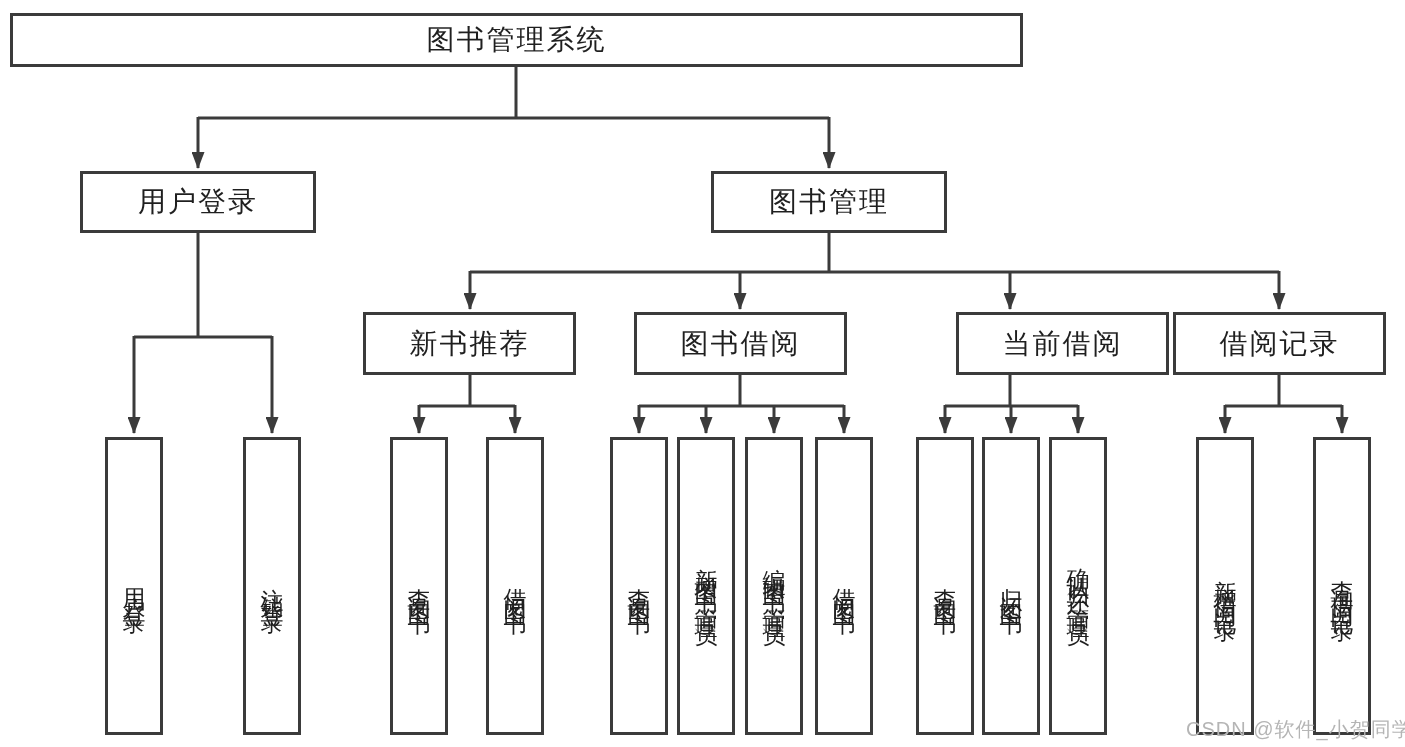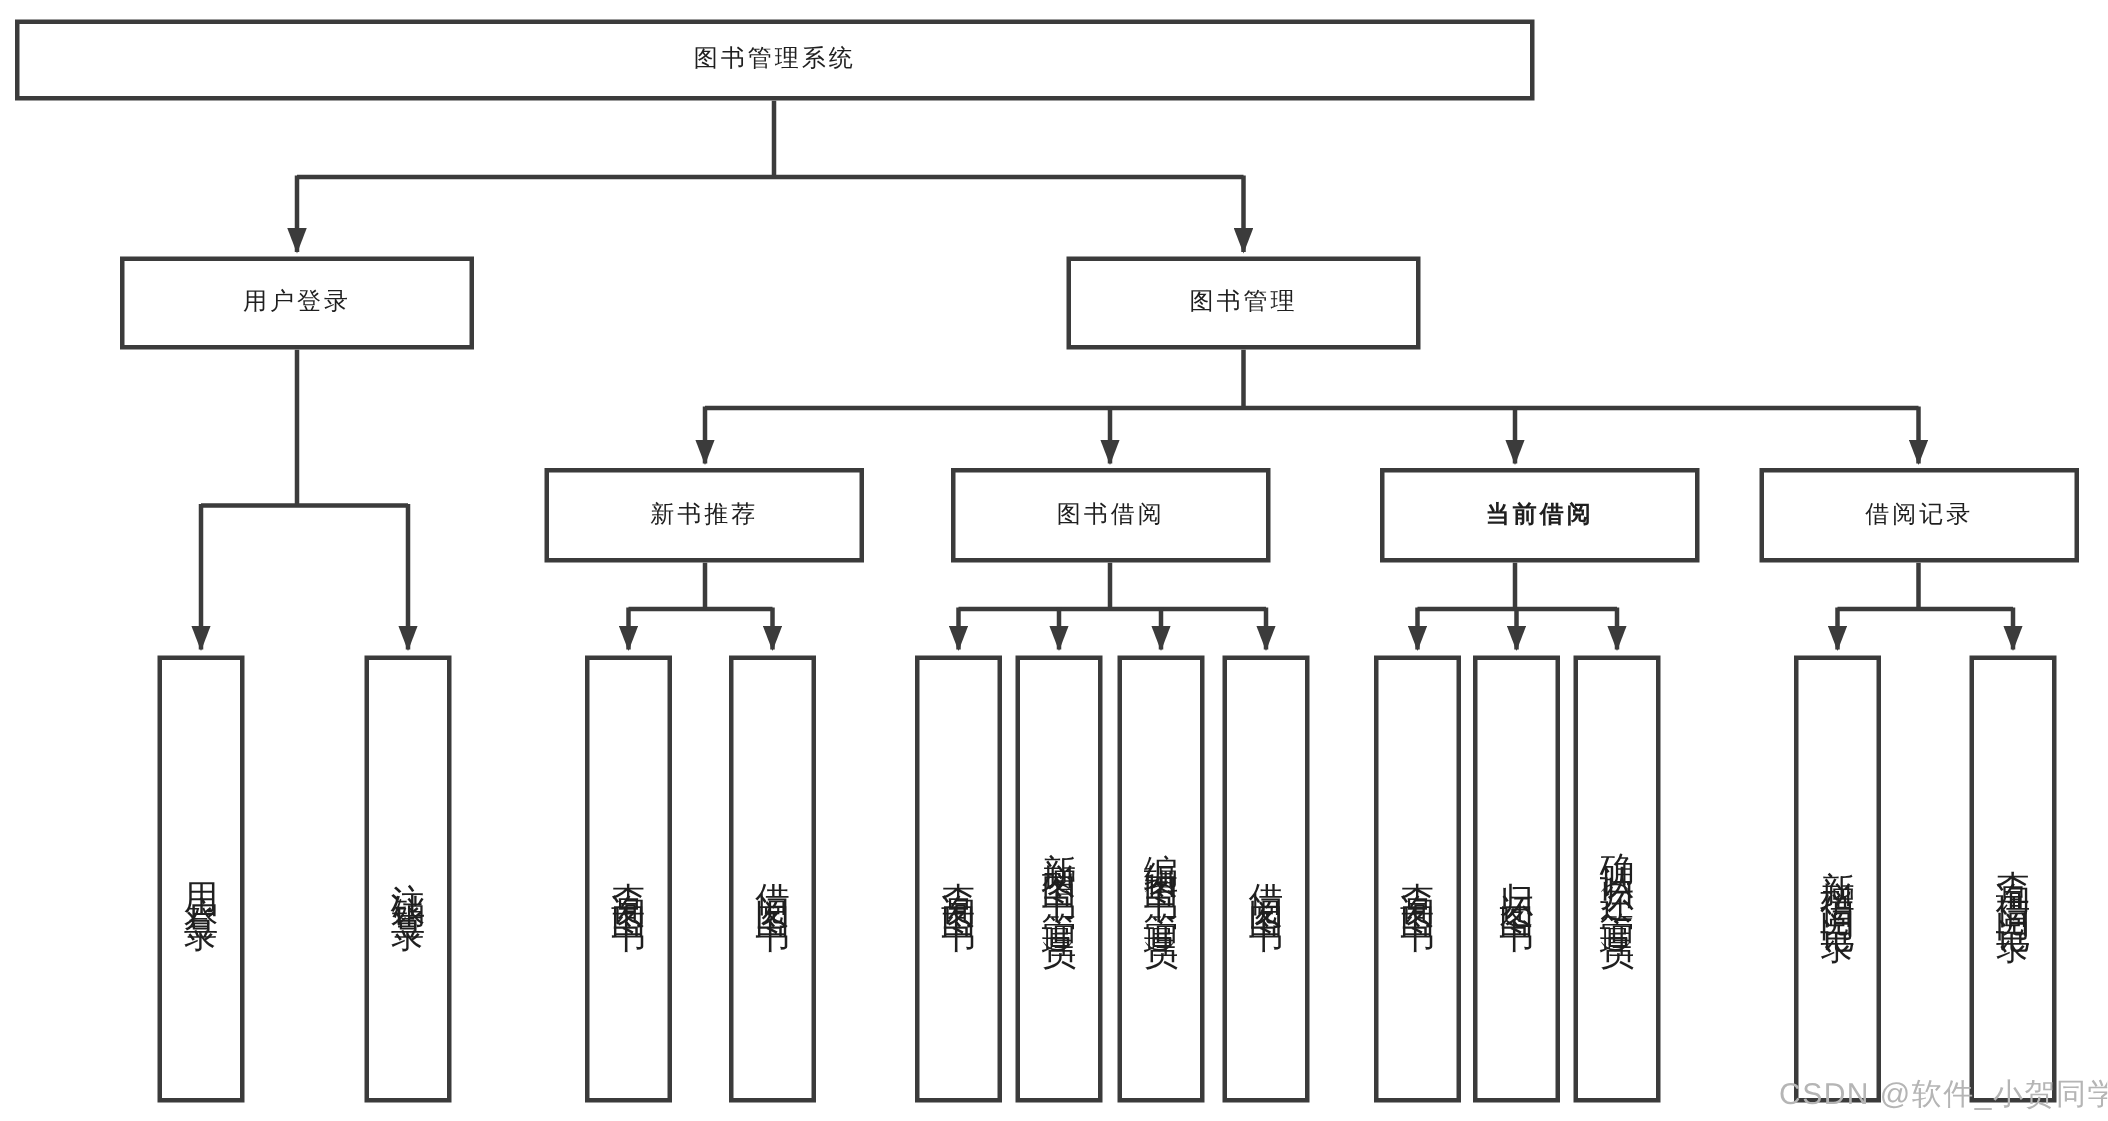--- a/index.html
+++ b/index.html
@@ -20,42 +20,42 @@
     position: absolute;
     box-sizing: border-box;
     border: 3px solid #3b3b3b;
     background: #ffffff;
     display: flex;
     align-items: center;
     justify-content: center;
     color: #1f1f1f;
   }
   .hlabel {
-    font-size: 16px;
+    font-size: 28px;
     letter-spacing: 2px;
     white-space: nowrap;
     line-height: 1;
   }
   .vlabel {
     writing-mode: vertical-rl;
     font-size: 23px;
     letter-spacing: 8px;
     line-height: 1;
     white-space: nowrap;
   }
   
   .root   { left: 10px;   top: 13px;  width: 1013px; height: 54px; }
   
   .l1a    { left: 80px;   top: 171px; width: 236px;  height: 62px; }
   .l1b    { left: 711px;  top: 171px; width: 236px;  height: 62px; }
   
   .l2     { top: 312px; height: 63px; width: 213px; }
   .l2a    { left: 363px; }
   .l2b    { left: 634px; text-align: center; }
-  .l2c    { left: 920px; font-weight: bold; }
+  .l2c    { left: 956px; }
   .l2d    { left: 1173px; }
   
   .leaf   { top: 437px; height: 298px; width: 58px; }
   .a1 { left: 105px; }  .a2 { left: 243px; }
   .b1 { left: 390px; }  .b2 { left: 486px; }
   .c1 { left: 610px; }  .c2 { left: 677px; }  .c3 { left: 745px; }  .c4 { left: 815px; }
   .d1 { left: 916px; }  .d2 { left: 982px; }  .d3 { left: 1049px; }
   .e1 { left: 1196px; } .e2 { left: 1313px; }
   .watermark {
     position: absolute;

